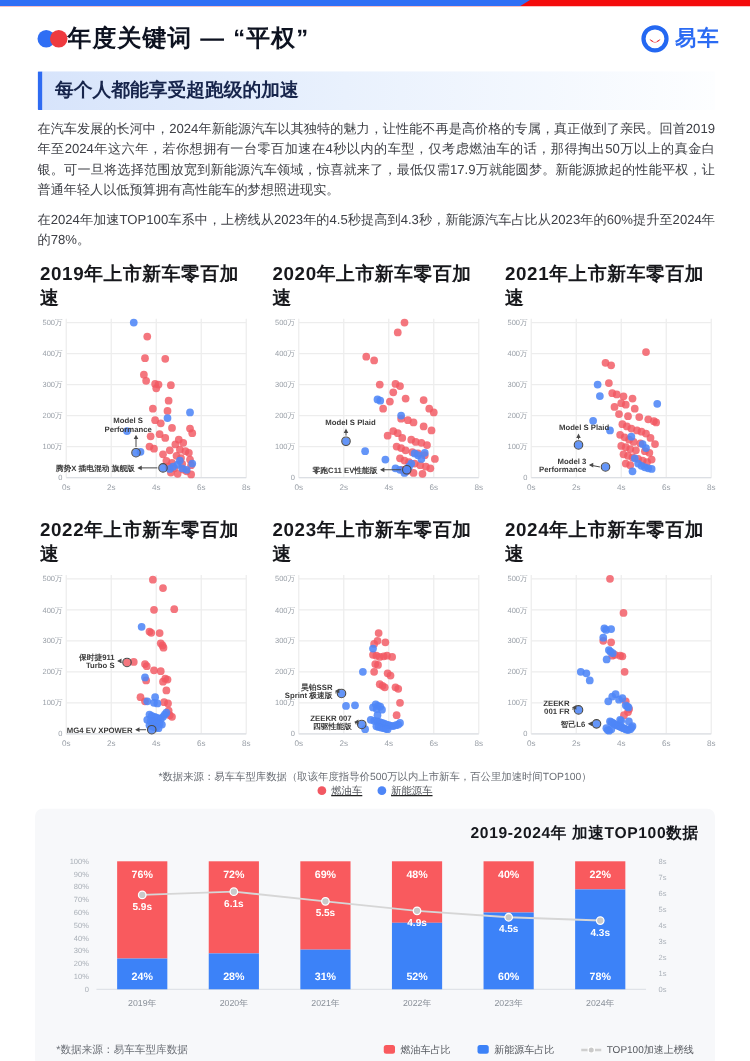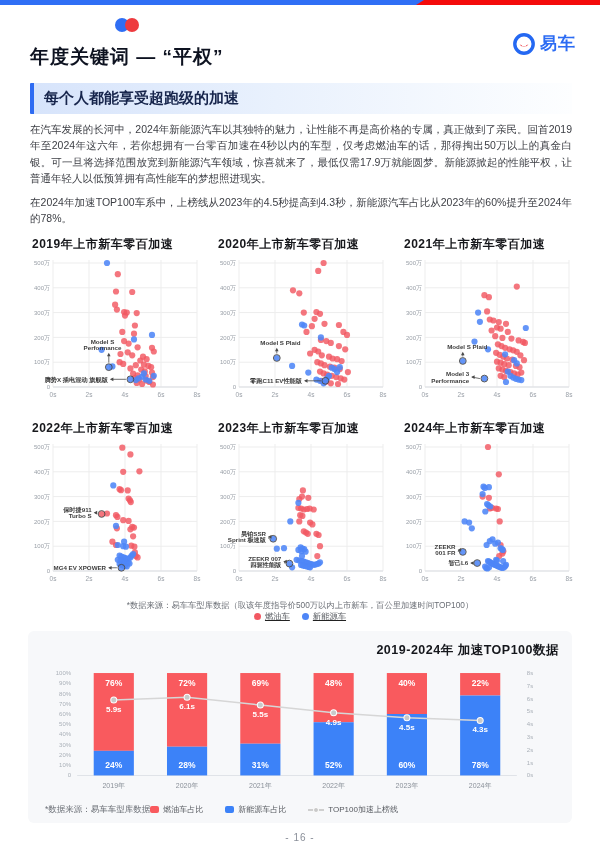--- a/index.html
+++ b/index.html
@@ -6,55 +6,55 @@
   body{
     width:600px;height:849px;overflow:hidden;background:#ffffff;position:relative;
     font-family:"Liberation Sans","DejaVu Sans",sans-serif;color:#222;
   }
   
   .top-strip{height:5px;background:#f40b0b;position:relative;}
   .top-strip .strip-blue{position:absolute;left:0;top:0;height:100%;width:424px;background:#2f6ff5;
     clip-path:polygon(0 0,100% 0,calc(100% - 8px) 100%,0 100%);}
   
   .header{display:flex;align-items:center;justify-content:space-between;padding:13px 24px 4px 30px;}
-  .title-left{display:flex;align-items:center;gap:11px;flex-direction:column;}
+  .title-left{display:flex;align-items:center;gap:0;}
   .dots{position:relative;width:24px;height:15px;flex:0 0 auto;}
   .dots .dot{position:absolute;width:14px;height:14px;border-radius:50%;top:0;}
   .dots .dot.b{left:0;background:#2f6ef4;}
   .dots .dot.r{left:10px;background:#ee3a3f;}
   .page-title{font-size:19px;font-weight:800;color:#0d1220;letter-spacing:1px;}
   .logo{display:flex;align-items:flex-start;gap:4px;}
   .logo-text{font-size:17px;font-weight:800;color:#2b6bf3;letter-spacing:1px;}
   
   .section-bar{margin:9px 28px 0 30px;background:linear-gradient(90deg,#d7e4fb 0%,#e9f1fd 45%,#fdfeff 100%);
     border-left:4px solid #2e6bf2;padding:6px 10px;border-radius:1px;}
   .section-bar .txt{font-size:15px;font-weight:800;color:#17254c;}
   
   .body-copy{margin:7px 28px 0 30px;font-size:10.5px;line-height:1.56;color:#3c3e44;text-align:justify;}
   .body-copy p{margin:0 0 7px 0;}
   
   .chart-grid{margin:5px 22px 0 26px;display:grid;grid-template-columns:repeat(3,1fr);column-gap:6px;row-gap:2px;}
   .chart-cell{min-width:0;}
-  .chart-title{font-size:12px;font-weight:800;color:#17181c;margin:3px 0 0 6px;letter-spacing:.5px;}
+  .chart-title{font-size:15px;font-weight:800;color:#17181c;margin:3px 0 0 6px;letter-spacing:.5px;}
   .chart-box{line-height:0;}
   
   .foot-row{display:flex;justify-content:space-between;align-items:center;margin:1px 30px 0 30px;flex-direction:column;}
   .foot-note{font-size:8.3px;color:#6b6f76;}
   .legend{display:flex;align-items:flex-start;gap:12px;text-decoration:underline;}
   .legend .lg-item{display:flex;align-items:center;gap:4px;font-size:8.3px;color:#55585e;}
   .lg-dot{width:7px;height:7px;border-radius:50%;display:inline-block;}
   .lg-rect{width:9px;height:7px;border-radius:2px;display:inline-block;}
   .lg-line{position:relative;width:16px;height:7px;display:inline-block;}
   .lg-line::before{content:"";position:absolute;left:0;right:0;top:3px;height:1.5px;background:#cfcfcf;}
   .lg-line .lg-line-dot{position:absolute;left:5px;top:0.5px;width:6px;height:6px;border-radius:50%;background:#c9c9c9;border:1px solid #fff;box-sizing:border-box;}
   
   .bottom-card{margin:9px 28px 0 28px;background:#f7f8fa;border-radius:6px;padding:11px 13px 7px 13px;}
   .card-title{font-size:12.5px;font-weight:800;color:#15171c;margin:0 0 4px 6px;letter-spacing:.5px;text-align:right;}
   .combo-box{line-height:0;}
-  .card-bottom{display:flex;justify-content:flex-start;align-items:center;margin-top:6px;padding:0 4px;}
+  .card-bottom{display:flex;justify-content:space-between;align-items:center;margin-top:20px;padding:0 4px;}
   .card-foot{font-size:8.5px;color:#6b6f76;}
   .card-legend{display:flex;align-items:center;gap:22px;}
   .card-legend .lg-item{display:flex;align-items:center;gap:4px;font-size:8px;color:#55585e;}
   
   .page-footer{text-align:center;margin-top:9px;font-size:10px;color:#8a8f99;letter-spacing:1px;}
 </style>
 </head>
 <body>
 
 <div class="top-strip">

